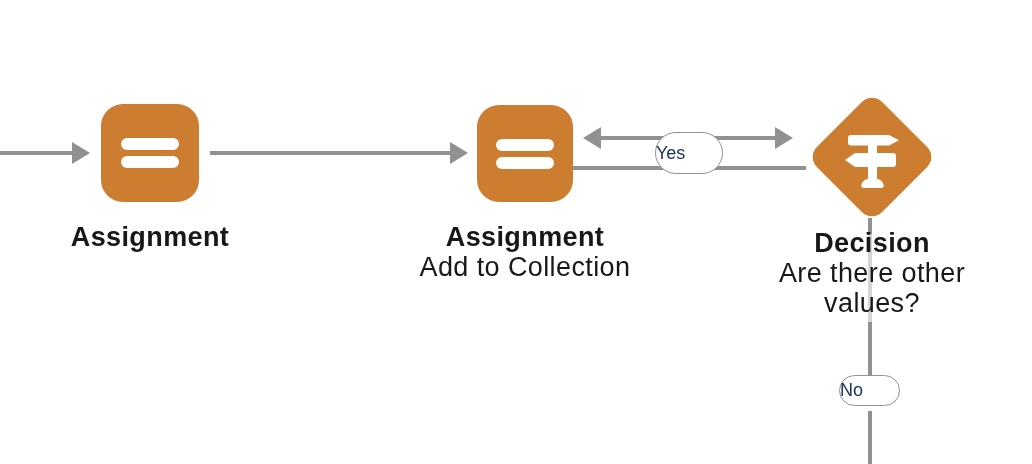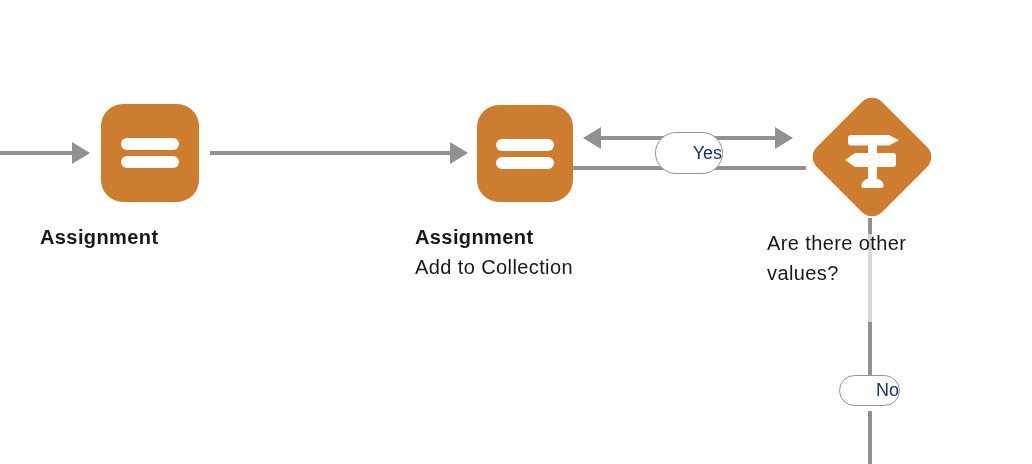--- a/index.html
+++ b/index.html
@@ -31,29 +31,29 @@
     z-index:2; cursor:pointer;
   }
   .equals{width:58px; display:flex; flex-direction:column; gap:6px;}
   .equals span{display:block; height:12px; background:#fff; border-radius:6px;}
 
   .decision-wrap{position:absolute; left:826px; top:111px; width:92px; height:92px; z-index:2; cursor:pointer;}
   .diamond{position:absolute; inset:0; background:var(--node-orange); border-radius:14px; transform:rotate(45deg);}
   .signpost{position:absolute; left:50%; top:50%; transform:translate(-50%,-50%); z-index:3;}
 
   .node-label{
-    position:absolute; color:var(--label-text);
-    font-size:20px; line-height:30px; letter-spacing:0.4px; z-index:4;
+    position:absolute; text-align:center; color:var(--label-text);
+    font-size:27px; line-height:30px; letter-spacing:0.4px; z-index:4;
   }
   .node-title{font-weight:700;}
 
   .pill{
     position:absolute; background:var(--pill-bg); border:1.5px solid var(--pill-border);
     border-radius:21px; color:var(--pill-text); font-size:18px; font-weight:500;
-    display:flex; align-items:center; justify-content:flex-end; z-index:5;
+    display:flex; align-items:center; justify-content:flex-start; z-index:5;
     box-sizing:border-box; cursor:pointer;
   }
 </style>
 </head>
 <body>
 
 <div class="canvas">
 
   <div class="hline" style="left:0; top:151px; width:72px;"></div>
   <div class="arr right" style="left:72px; top:142px;"></div>
@@ -97,20 +97,21 @@
       <g fill="#ffffff">
         <path d="M8 9 H46 L56 14.2 L46 19.5 H8 Q5 19.5 5 16.5 V12 Q5 9 8 9 Z"></path>
         <rect x="25" y="19" width="9" height="8"></rect>
         <path d="M12 27 H50 Q53 27 53 30 V38 Q53 41 50 41 H12 L2 34 Z"></path>
         <rect x="25" y="41" width="9" height="13"></rect>
         <path d="M24 53 H35 Q39 54 40.5 58.5 Q41.5 62 37.5 62 H21.5 Q17.5 62 18.5 58.5 Q20 54 24 53 Z"></path>
       </g>
     </svg>
   </div>
   <div class="node-label" style="left:767px; top:228px; width:210px;">
+    <div class="node-title">Decision</div>
     <div class="node-sub">Are there other values?</div>
   </div>
 
   <div class="vline" style="left:868px; top:218px; height:16px;"></div>
   <div class="vline light" style="left:868px; top:234px; height:88px;"></div>
   <div class="vline" style="left:868px; top:322px; height:56px;"></div>
 
   <div class="pill" style="left:839px; top:375px; width:61px; height:31px;">
     <span>No</span>
   </div>

